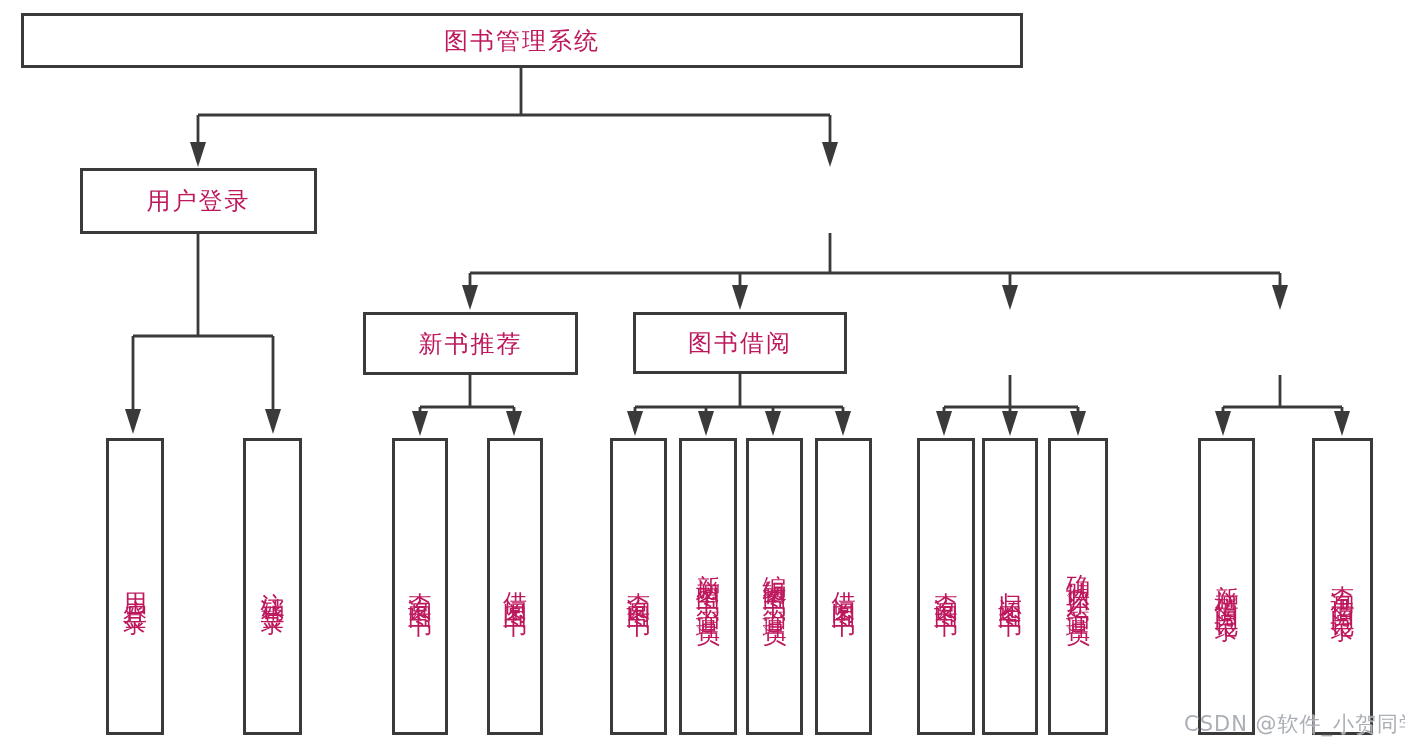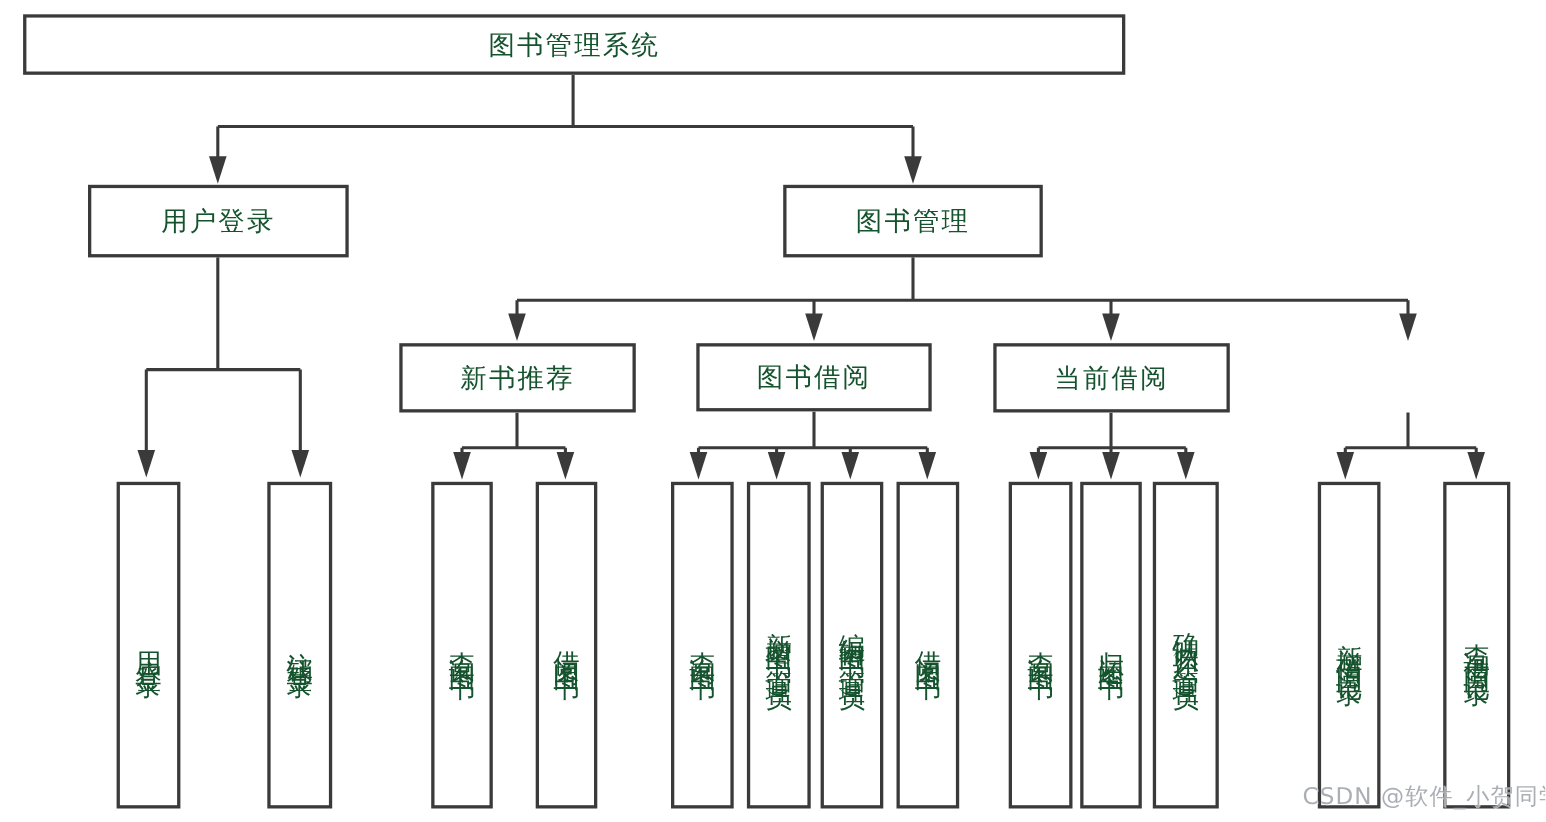--- a/index.html
+++ b/index.html
@@ -25,21 +25,21 @@
   }
   .node {
     position: absolute;
     box-sizing: border-box;
     background: #ffffff;
     border: 3px solid #3a3a3a;
     display: flex;
     align-items: center;
     justify-content: center;
     z-index: 2;
-    color: #14532d;
+    color: #be185d;
   }
   .node.h span {
     font-size: 24px;
     letter-spacing: 2px;
     white-space: nowrap;
     line-height: 1;
   }
   .node.v span {
     writing-mode: vertical-rl;
     text-orientation: mixed;
@@ -99,32 +99,26 @@
       </g>
   </svg>
 
   <div class="node h" style="left:21px;top:13px;width:1002px;height:55px">
     <span>图书管理系统</span>
   </div>
 
   <div class="node h" style="left:80px;top:168px;width:237px;height:66px">
     <span>用户登录</span>
   </div>
-  <div class="node h" style="left:712px;top:168px;width:236px;height:66px">
-    <span>图书管理</span>
-  </div>
 
   <div class="node h" style="left:363px;top:312px;width:215px;height:63px">
     <span>新书推荐</span>
   </div>
   <div class="node h" style="left:633px;top:312px;width:214px;height:62px">
     <span>图书借阅</span>
-  </div>
-  <div class="node h" style="left:903px;top:312px;width:215px;height:63px">
-    <span>当前借阅</span>
   </div>
 
   <div class="node v" style="left:106px;top:438px;width:58px;height:297px">
     <span>用户登录</span>
   </div>
   <div class="node v" style="left:243px;top:438px;width:59px;height:297px">
     <span>注销登录</span>
   </div>
 
   <div class="node v" style="left:392px;top:438px;width:56px;height:297px">

